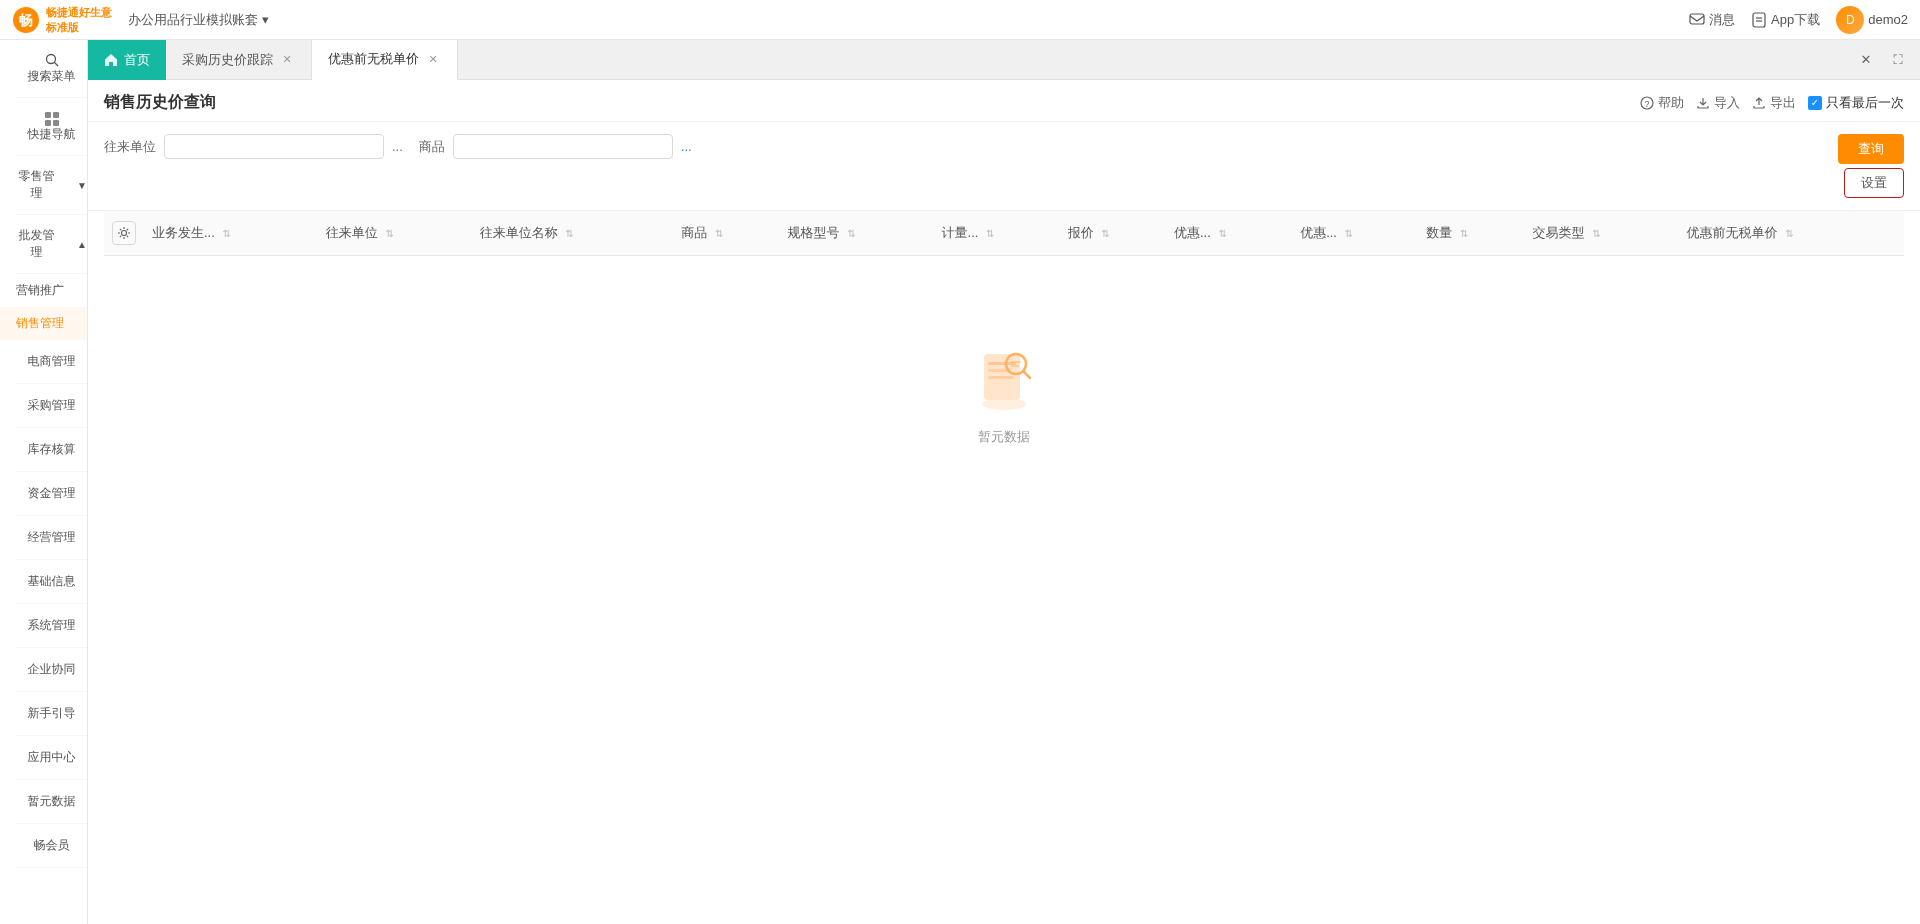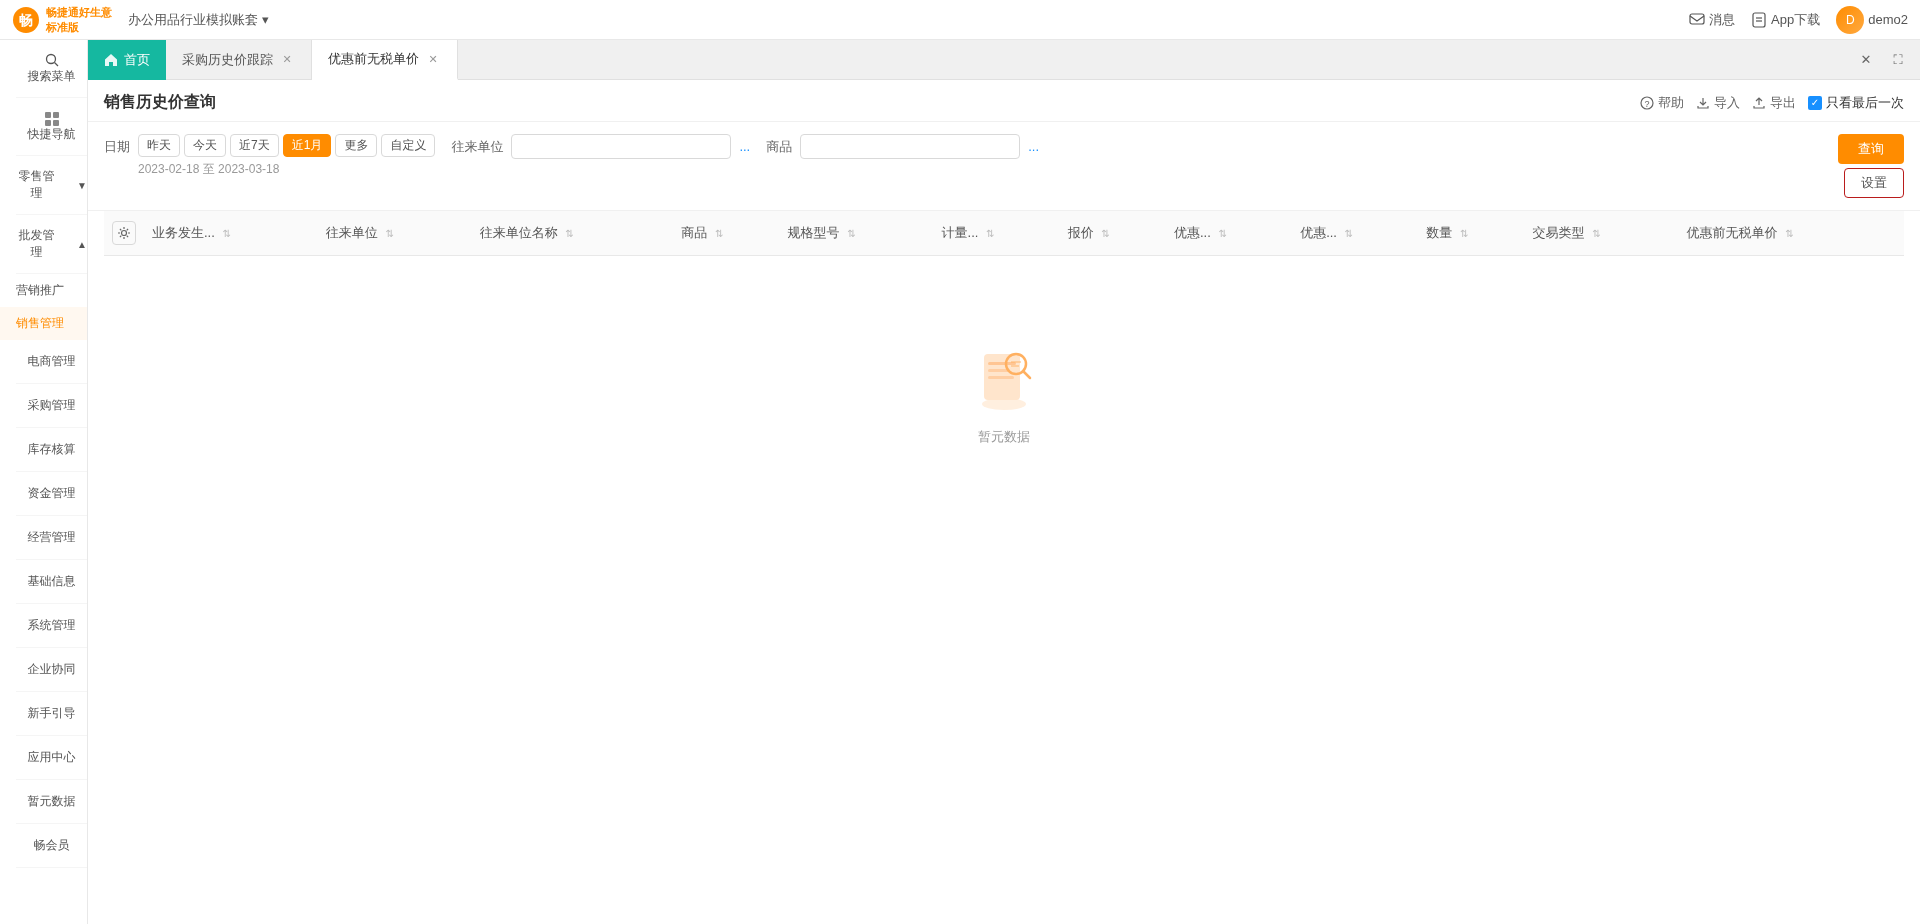--- a/index.html
+++ b/index.html
@@ -581,34 +581,20 @@
           <div class="checkbox-item">
             <div class="checkbox-checked">✓</div>
             <span>只看最后一次</span>
           </div>
         </div>
       </div>
 
       <div class="filter-area">
         <div class="filter-row">
 
-          <div class="filter-group">
-            <span class="filter-label">日期</span>
-            <div class="filter-controls">
-              <div class="date-buttons">
-                <button class="date-btn">昨天</button>
-                <button class="date-btn">今天</button>
-                <button class="date-btn">近7天</button>
-                <button class="date-btn active">近1月</button>
-                <button class="date-btn">更多</button>
-                <button class="date-btn">自定义</button>
-              </div>
-              <div class="date-range-text">2023-02-18 至 2023-03-18</div>
-            </div>
-          </div>
 
           <div class="filter-group">
             <span class="filter-label">往来单位</span>
             <div class="filter-input-group">
               <input class="filter-input" type="text" style="width: 220px;">
               <span class="filter-dots">...</span>
             </div>
           </div>
 
           <div class="filter-group">

